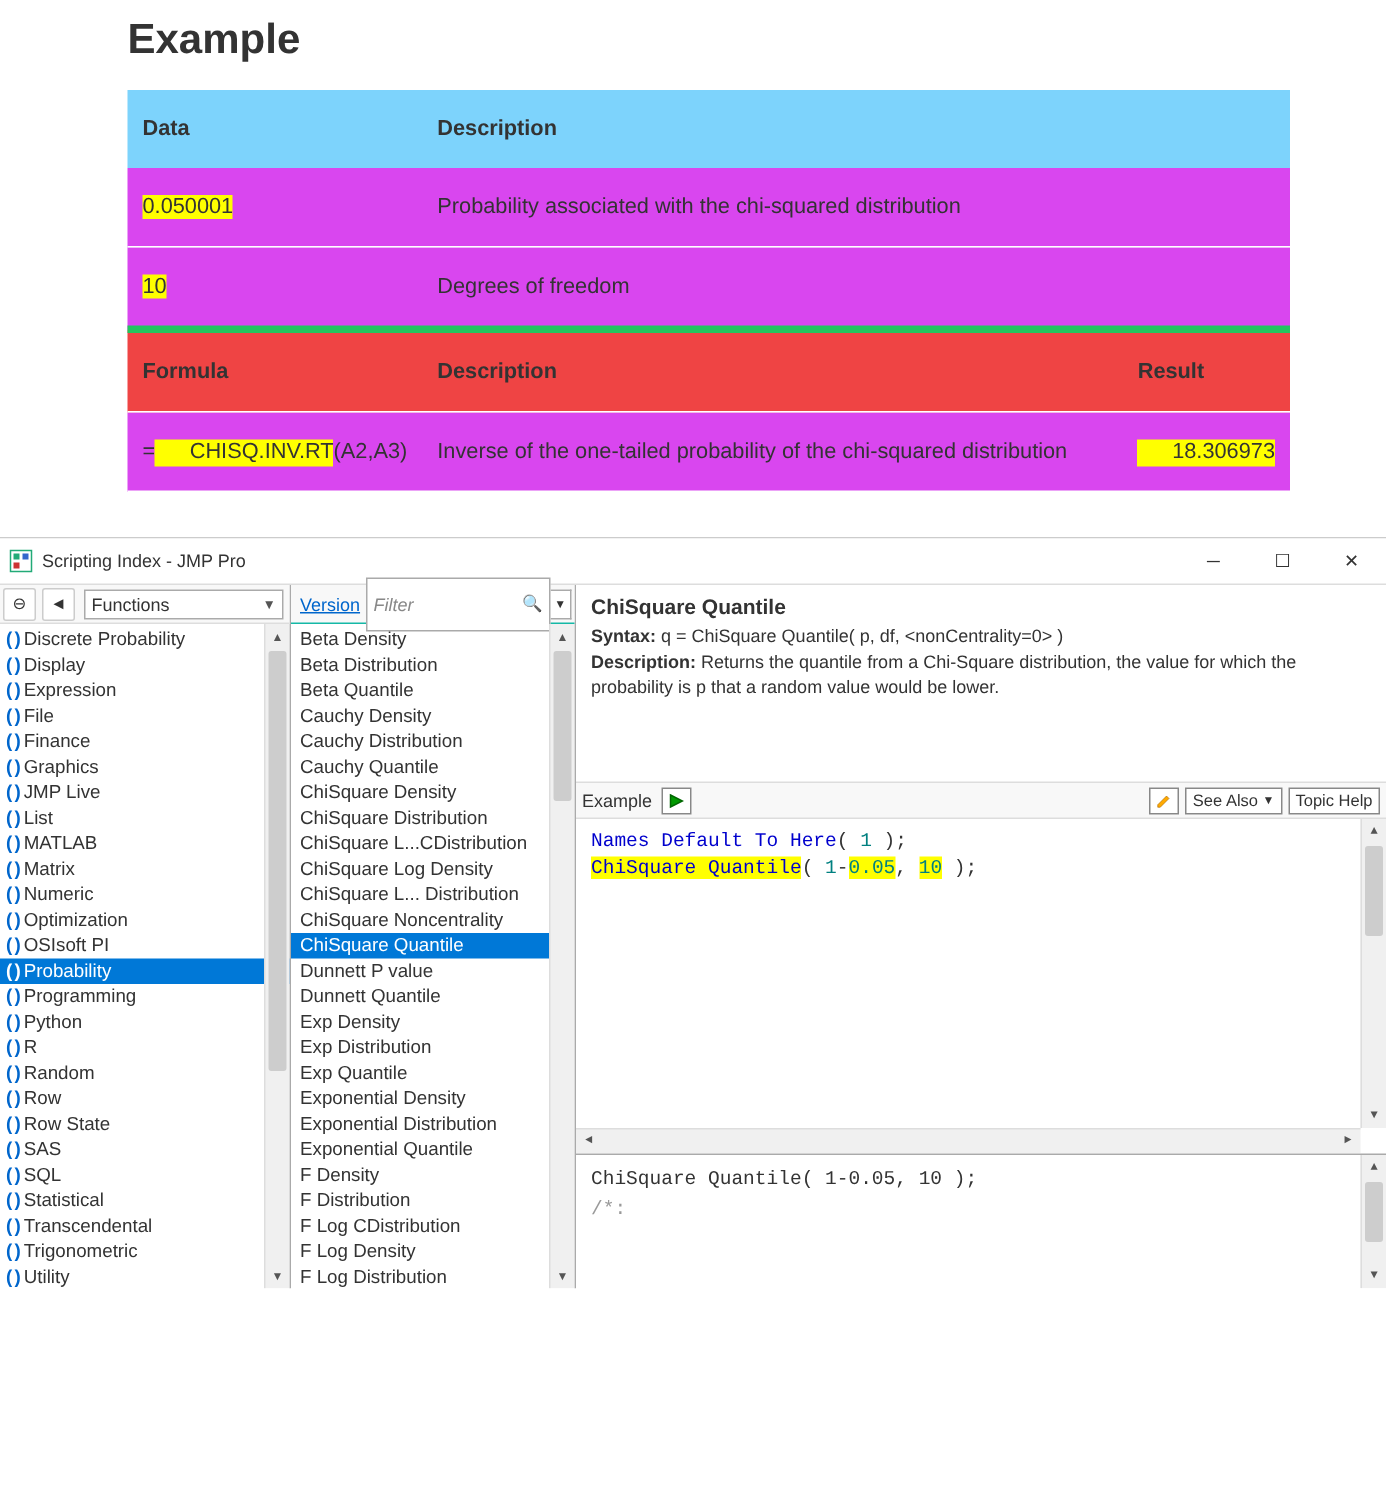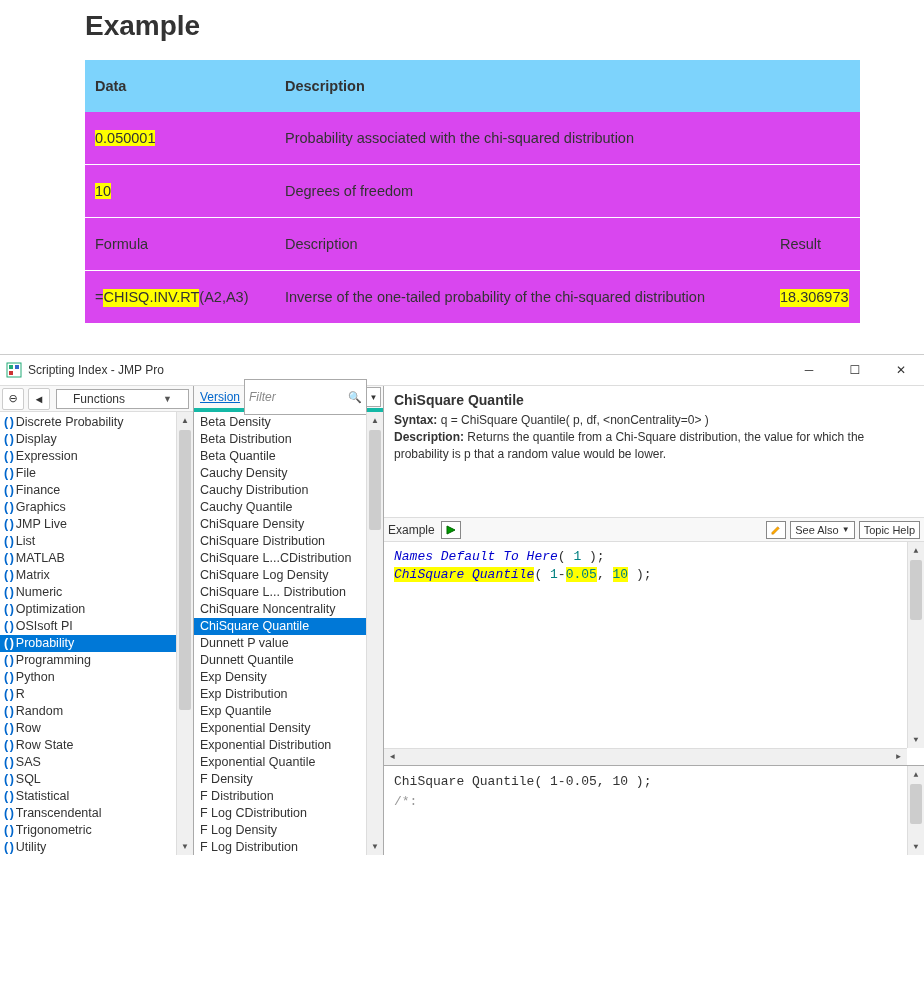--- a/index.html
+++ b/index.html
@@ -5,57 +5,57 @@
 * { box-sizing: border-box; margin: 0; padding: 0; }
 body { font-family: "Segoe UI", Arial, sans-serif; font-size: 13px; color: #333; background: #fff; }
 
 
 .doc-section { padding: 10px 0 0 85px; width: 860px; }
 .doc-heading { font-size: 28px; font-weight: 600; color: #333; margin-bottom: 18px; }
 .doc-para { font-size: 14.5px; line-height: 1.6; color: #333; margin-bottom: 20px; }
 .doc-table { width: 100%; border-collapse: collapse; }
 .doc-table th, .doc-table td { padding: 18px 10px; text-align: left; font-size: 14.5px; border-bottom: 1px solid #fff; }
 .doc-table thead th { background: #7dd3fc; font-weight: 700; border-bottom: none; }
-.doc-table .subhead th { background: #d946ef; font-weight: 400; border-top: 1px solid #22c55e; }
+.doc-table .subhead th { background: #ef4444; font-weight: 700; border-top: 5px solid #22c55e; }
 .doc-table tbody td { background: #d946ef; }
 .hl { background: #ffff00; }
-.hl-under { background: #ffff00; padding-bottom: 2px; }
+.hl-under { background: #ffff00; padding-bottom: 2px; padding-left: 23px; }
 
 
 .win { position: relative; margin-top: 30px; width: 924px; border-top: 1px solid #ccc; }
 .titlebar { display: flex; align-items: center; height: 30px; padding: 0 0 0 6px; background: #fff; }
 .titlebar-icon { width: 16px; height: 16px; margin-right: 6px; display: inline-flex; }
 .titlebar-text { font-size: 12px; color: #333; flex: 1; }
 .win-controls { display: flex; }
 .win-btn { width: 46px; height: 30px; display: flex; align-items: center; justify-content: center; font-size: 12px; color: #333; cursor: pointer; }
 
 .win-body { display: flex; height: 470px; border-top: 1px solid #ddd; }
 
 
 .panel-left { width: 194px; border-right: 1px solid #aaa; display: flex; flex-direction: column; }
 .toolbar-row { display: flex; align-items: center; height: 26px; border-bottom: 1px solid #ddd; background: #f8f8f8; }
 .tb-btn { width: 22px; height: 22px; margin: 0 2px; display: flex; align-items: center; justify-content: center; border: 1px solid #ccc; border-radius: 2px; background: #fff; font-size: 11px; cursor: pointer; }
-.combo { flex: 1; margin: 0 4px; height: 20px; border: 1px solid #aaa; font-size: 12px; padding: 0 16px; background: #fff; display: flex; align-items: center; justify-content: space-between; }
+.combo { flex: 1; margin: 0 4px; height: 20px; border: 1px solid #aaa; font-size: 12px; padding: 0 4px; background: #fff; display: flex; align-items: center; justify-content: space-between; }
 .combo .arrow { font-size: 9px; color: #555; }
 
 .list { flex: 1; overflow: hidden; position: relative; }
 .list-inner { padding: 2px 0; }
 .list-item { display: flex; align-items: center; padding: 1px 4px; font-size: 12.5px; line-height: 15px; cursor: pointer; white-space: nowrap; }
 .list-item .paren { color: #0066cc; margin-right: 3px; font-weight: bold; letter-spacing: -1px; }
 .list-item.selected { background: #0078d7; color: #fff; }
 .list-item.selected .paren { color: #fff; }
 .vscroll { position: absolute; right: 0; top: 0; bottom: 0; width: 17px; background: #f0f0f0; border-left: 1px solid #ddd; }
 .vscroll .thumb { position: absolute; left: 2px; right: 2px; background: #cdcdcd; border-radius: 2px; }
 .vscroll .arrow-up, .vscroll .arrow-down { position: absolute; left: 0; right: 0; height: 17px; display: flex; align-items: center; justify-content: center; font-size: 8px; color: #555; }
 .vscroll .arrow-up { top: 0; }
 .vscroll .arrow-down { bottom: 0; }
 
 
 .panel-mid { width: 190px; border-right: 1px solid #aaa; display: flex; flex-direction: column; }
-.mid-top { display: flex; align-items: center; height: 26px; border-bottom: 4px solid #14b8a6; background: #f8f8f8; padding: 0 2px; }
+.mid-top { display: flex; align-items: center; height: 26px; border-bottom: 1px solid #14b8a6; background: #f8f8f8; padding: 0 2px; }
 .version-link { color: #0066cc; text-decoration: underline; font-size: 12px; margin: 0 4px; cursor: pointer; }
 .filter-box { flex: 1; height: 36px; border: 1px solid #aaa; font-size: 12px; font-style: italic; color: #888; padding: 0 18px 0 4px; background: #fff; position: relative; display: flex; align-items: center; }
 .filter-box .mag { position: absolute; right: 4px; font-style: normal; color: #555; font-size: 11px; }
 .filter-drop { width: 14px; height: 20px; border: 1px solid #aaa; border-left: none; display: flex; align-items: center; justify-content: center; font-size: 8px; background: #fff; }
 .mid-list .item2 { padding: 1px 6px; font-size: 12.5px; line-height: 15px; cursor: pointer; white-space: nowrap; overflow: hidden; text-overflow: ellipsis; }
 .mid-list .item2.selected { background: #0078d7; color: #fff; }
 
 
 .panel-right { flex: 1; display: flex; flex-direction: column; overflow: hidden; }
 .detail-top { padding: 6px 10px; border-bottom: 1px solid #ddd; height: 132px; }
@@ -71,21 +71,21 @@
 .hdr-tool { height: 18px; border: 1px solid #888; background: #fff; font-size: 11px; padding: 0 4px; display: flex; align-items: center; margin-left: 4px; cursor: pointer; }
 .pencil-btn { width: 20px; }
 
 .code-area { flex: 1; padding: 6px 10px; font-family: "Courier New", monospace; font-size: 13px; line-height: 1.4; position: relative; overflow: hidden; background: #fff; }
 .code-area .vscroll { top: 0; bottom: 17px; }
 .hscroll-placeholder { height: 17px; background: #f0f0f0; border-top: 1px solid #ddd; position: absolute; bottom: 0; left: 0; right: 17px; }
 .hscroll-placeholder .lar, .hscroll-placeholder .rar { position: absolute; top: 0; bottom: 0; width: 17px; display:flex; align-items:center; justify-content:center; font-size:8px; color:#555; }
 .hscroll-placeholder .lar { left: 0; }
 .hscroll-placeholder .rar { right: 0; }
 .tok-num { color: #008080; }
-.tok-blue { color: #0000cd; font-style: italic; }
+.tok-blue { color: #0000cd; }
 .tok-comment { color: #999; }
 
 .output-area { height: 90px; border-top: 1px solid #aaa; padding: 6px 10px; font-family: "Courier New", monospace; font-size: 13px; line-height: 1.5; position: relative; background: #fff; overflow: hidden; }
 .output-area .vscroll { top: 0; bottom: 0; }
 
 </style>
 </head>
 <body>
 
 <div class="doc-section">

